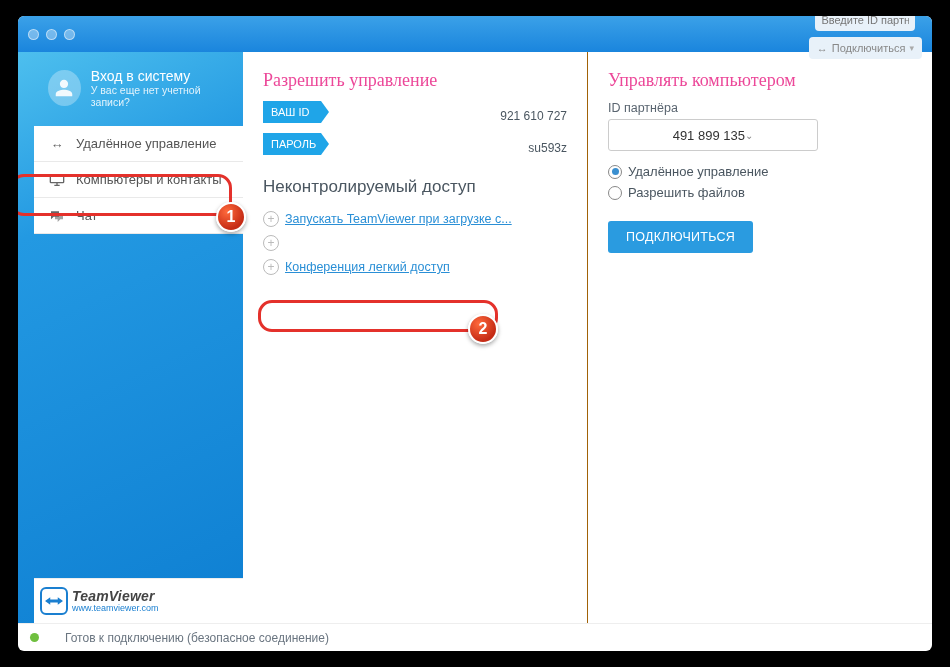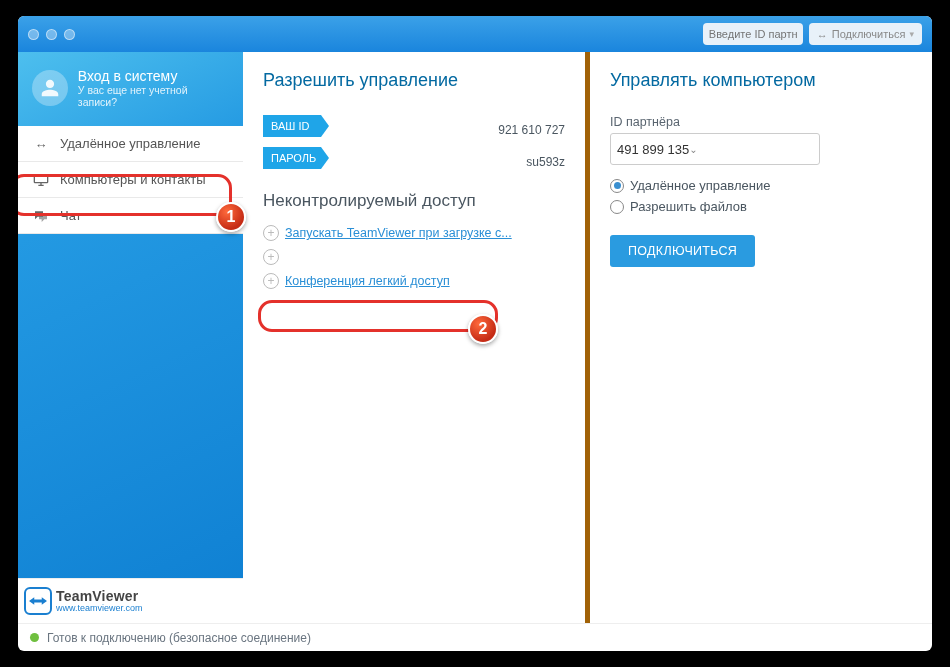--- a/index.html
+++ b/index.html
@@ -25,37 +25,38 @@
   .titlebar {
     height: 36px;
     background: linear-gradient(180deg, #3ba1e8 0%, #1a85dd 100%);
     display: flex;
     align-items: center;
     padding: 0 10px;
     gap: 8px;
   }
   .traffic { display: flex; gap: 7px; }
   .dot { width: 11px; height: 11px; border-radius: 50%; background: rgba(255,255,255,0.35); border: 1px solid rgba(255,255,255,0.5); }
-  .titlebar-right { margin-left: auto; display:flex; gap:6px; align-items:center; }
+  .titlebar-right { margin-left: auto; display:flex; gap:6px; align-items:center;flex-direction:column; }
   .tb-input {
     width: 100px; height:22px; border-radius:4px; border:none;
     padding:0 6px; font-size:11px; color:#666; background:#e8f1f9;
   }
   .tb-connect {
     display:flex; align-items:center; gap:4px;
     height:22px; border-radius:4px; border:none;
     padding:0 8px; font-size:11px; color:#888; background:#e8f1f9;
   }
   .tb-connect .chev { font-size:9px; color:#aaa; }
   .content { flex:1; display:flex; position:relative; }
   .sidebar {
     width: 225px;
     background: linear-gradient(155deg, #4dbfee 0%, #2399e2 28%, #0e7fd2 100%);
     display:flex; flex-direction:column; color:#fff;
     position:relative;
+    padding-left:16px;
   }
   .sb-login { padding: 16px 14px 18px 14px; display:flex; gap:10px; align-items:center; }
   .avatar {
     width:36px; height:36px; border-radius:50%; background:rgba(255,255,255,0.3);
     display:flex; align-items:center; justify-content:center;
   }
   .avatar svg { fill:#fff; width:22px; height:22px; opacity:.9; }
   .sb-login .t1 { font-size:14px; font-weight:500; }
   .sb-login .t2 { font-size:10.5px; opacity:.85; }
   .nav-item {
@@ -84,26 +85,26 @@
     margin-top:auto; background:#fff; padding:8px 10px 8px 6px;
     display:flex; align-items:center; gap:8px;
     border-top:1px solid #eee;
   }
   .tv-logo { display:flex; align-items:center; gap:4px; }
   .tv-mark {
     width:28px; height:28px; border-radius:6px; border:2px solid #1a7fd0;
     display:flex; align-items:center; justify-content:center; color:#1a7fd0;
   }
   .tv-text { line-height:1.05; }
-  .tv-text .brand { font-size:14px; font-weight:700; color:#444; letter-spacing:.2px; }
+  .tv-text .brand { font-size:14px; font-weight:700; color:#444; letter-spacing:.2px;font-style:italic; }
   .tv-text .url { font-size:9px; color:#1a7fd0; }
   .main { flex:1; display:flex; }
   .col { flex:1; padding:18px 20px; }
-  .col + .col { border-left:5px solid #a16207; }
-  h2 { font-size:18px; color:#0369a1; font-weight:500; margin-bottom:24px; }
+  .col + .col { border-left:1px solid #a16207; }
+  h2 { font-size:18px; color:#ec4899; font-weight:500; margin-bottom:10px;font-family:Liberation Serif, serif; }
   h3 { font-size:17px; color:#4a5660; font-weight:500; margin:22px 0 10px 0; }
   .kv { display:flex; align-items:flex-end; margin-bottom:10px; }
   .tag {
     background:#1fa5e8; color:#fff; font-size:11px; font-weight:500;
     padding:5px 10px 5px 8px; position:relative;
     clip-path: polygon(0 0, calc(100% - 8px) 0, 100% 50%, calc(100% - 8px) 100%, 0 100%);
     min-width:66px;
   }
   .kv .val { margin-left:auto; font-size:12px; color:#4a5660; }
   .link-list { margin-top:6px; }
@@ -112,36 +113,36 @@
     width:16px; height:16px; border-radius:50%; border:1px solid #bbb;
     color:#bbb; font-size:12px; line-height:14px; text-align:center;
   }
   .link-item a { color:#2a8fd6; text-decoration:underline; }
   .hl2 { left:240px; top:248px; width:240px; height:32px; }
   .b2 { left:450px; top:262px; }
   .lbl { font-size:12.5px; color:#5a6570; margin-bottom:4px; display:block; }
   .combo {
     display:flex; align-items:center; border:1px solid #ccc; border-radius:3px;
     height:26px; padding:15px 6px; font-size:13px; color:#333; width:210px;
-    justify-content:flex-start; margin-bottom:10px;
+    justify-content:center; margin-bottom:10px;
   }
   .combo .chev { color:#888; font-size:10px; }
   .radio-row { display:flex; align-items:center; gap:6px; font-size:13px; color:#4a5660; padding:3px 0; }
   .radio {
     width:14px; height:14px; border-radius:50%; border:1px solid #888;
     display:inline-flex; align-items:center; justify-content:center;
   }
   .radio.checked::after { content:""; width:7px; height:7px; border-radius:50%; background:#3a8fd0; }
   .btn-primary {
     margin-top:18px; background:#2a9be0; color:#fff; border:none;
     padding:9px 18px; font-size:12.5px; border-radius:3px; letter-spacing:.3px;
   }
   .statusbar {
     height:28px; border-top:1px solid #eee; display:flex; align-items:center;
-    padding:0 12px; gap:8px; font-size:12px; color:#6a7580;
+    padding:0 12px; gap:26px; font-size:12px; color:#6a7580;
   }
   .status-dot { width:9px; height:9px; border-radius:50%; background:#6fbf3f; }
 </style>
 </head>
 <body>
 
 <div class="window">
   <div class="titlebar">
     <div class="traffic">
       <span class="dot"></span>

